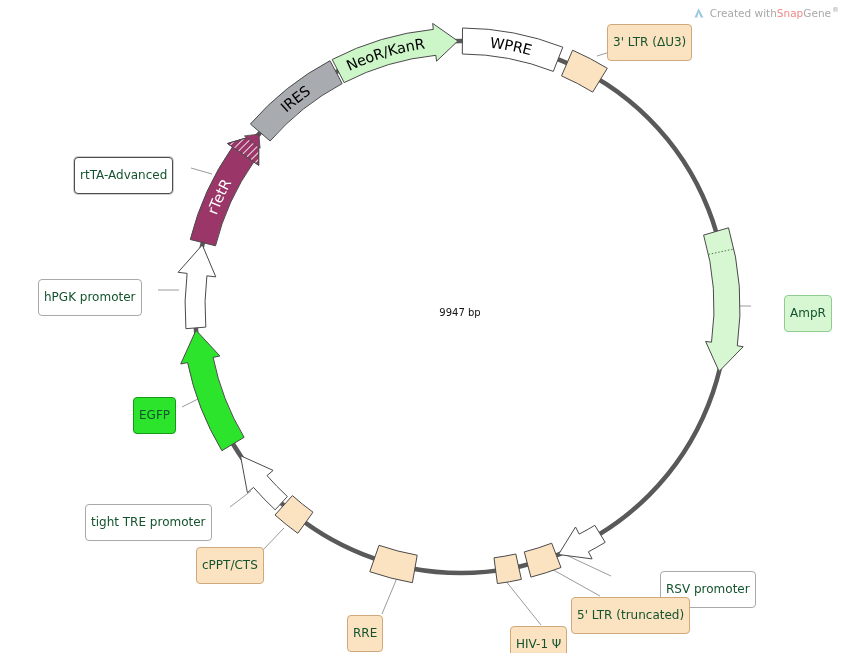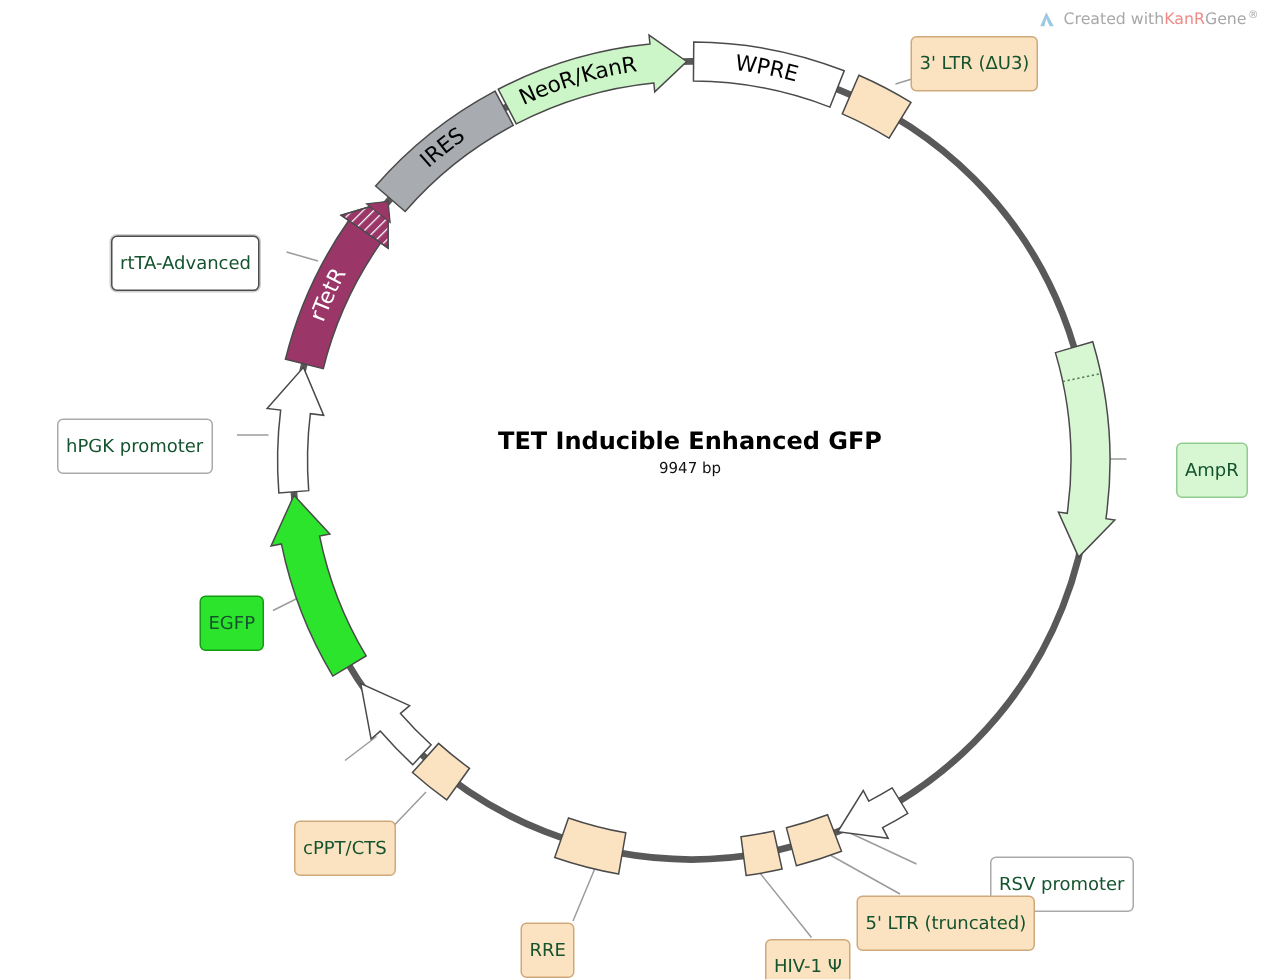--- a/index.html
+++ b/index.html
@@ -83,36 +83,36 @@
         <text font-size="14.5" fill="#ffffff" text-anchor="middle" font-family="&quot;DejaVu Sans&quot;, sans-serif"><textPath startOffset="50%" dominant-baseline="central" href="#tp-rtetr">rTetR</textPath></text>
         <path d="M250.4,124.0 A279,279 0 0 1 330.0,60.7 L342.2,83.6 L342.2,83.6 A253,253 0 0 0 270.1,141.0 Z" fill="#a8abaf" stroke="#4a4a4a" stroke-width="1" stroke-linejoin="miter"></path>
         <text font-size="14.5" fill="#000000" text-anchor="middle" font-family="&quot;DejaVu Sans&quot;, sans-serif"><textPath startOffset="50%" dominant-baseline="central" href="#tp-ires">IRES</textPath></text>
         <path d="M332.2,59.5 A279,279 0 0 1 433.3,29.4 L432.7,23.4 L457.8,41.0 L436.5,61.2 L435.9,55.3 A253,253 0 0 0 344.2,82.6 Z" fill="#cdf6c8" stroke="#4a4a4a" stroke-width="1" stroke-linejoin="miter"></path>
         <text font-size="14.5" fill="#000000" text-anchor="middle" font-family="&quot;DejaVu Sans&quot;, sans-serif"><textPath startOffset="50%" dominant-baseline="central" href="#tp-neor">NeoR/KanR</textPath></text>
         <path d="M462.5,28.0 A279,279 0 0 1 562.8,47.2 L553.3,71.4 L553.3,71.4 A253,253 0 0 0 462.3,54.0 Z" fill="#ffffff" stroke="#4a4a4a" stroke-width="1" stroke-linejoin="miter"></path>
         <text font-size="14.5" fill="#000000" text-anchor="middle" font-family="&quot;DejaVu Sans&quot;, sans-serif"><textPath startOffset="50%" dominant-baseline="central" href="#tp-wpre">WPRE</textPath></text>
       </g>
   </svg>
 
-  <div class="map-title">TET Inducible Enhanced GFP</div>
   <div class="map-size">9947 bp</div>
 
   <div class="watermark">
     <svg class="wm-logo" width="12" height="12" viewBox="0 0 12 12">
       <path d="M1.5 10.5 L5.5 1.2 L10.5 10.5 L7.8 10.5 L5.5 5.4 L4.2 10.5 Z" fill="#9ec9e4"></path>
     </svg>
     <span>Created with </span>
-    <span class="snap">KanR</span>
+    <span class="snap">Snap</span>
     <span>Gene</span>
     <sup>®</sup>
   </div>
 
 <div class="feature-label lbl-orange" style="left: 607px; top: 24px;">3' LTR (ΔU3)</div>
     <div class="feature-label lbl-green-pale" style="left: 784px; top: 295px;">AmpR</div>
     <div class="feature-label lbl-white" style="left: 613px; top: 571px; margin-left: 47px;">RSV promoter</div>
     <div class="feature-label lbl-orange" style="left: 571px; top: 597px;">5' LTR (truncated)</div>
     <div class="feature-label lbl-orange" style="left: 510px; top: 626px;">HIV-1 Ψ</div>
     <div class="feature-label lbl-orange" style="left: 347px; top: 615px;">RRE</div>
     <div class="feature-label lbl-orange" style="left: 196px; top: 547px;">cPPT/CTS</div>
+    <div class="feature-label lbl-white" style="left: 85px; top: 504px;">tight TRE promoter</div>
     <div class="feature-label lbl-egfp" style="left: 133px; top: 397px; text-align: center;">EGFP</div>
     <div class="feature-label lbl-white-dark" style="left: 74px; top: 157px;">rtTA-Advanced</div>
     <div class="feature-label lbl-white" style="left: 38px; top: 279px;">hPGK promoter</div>
   </div>
 
 </body></html>

